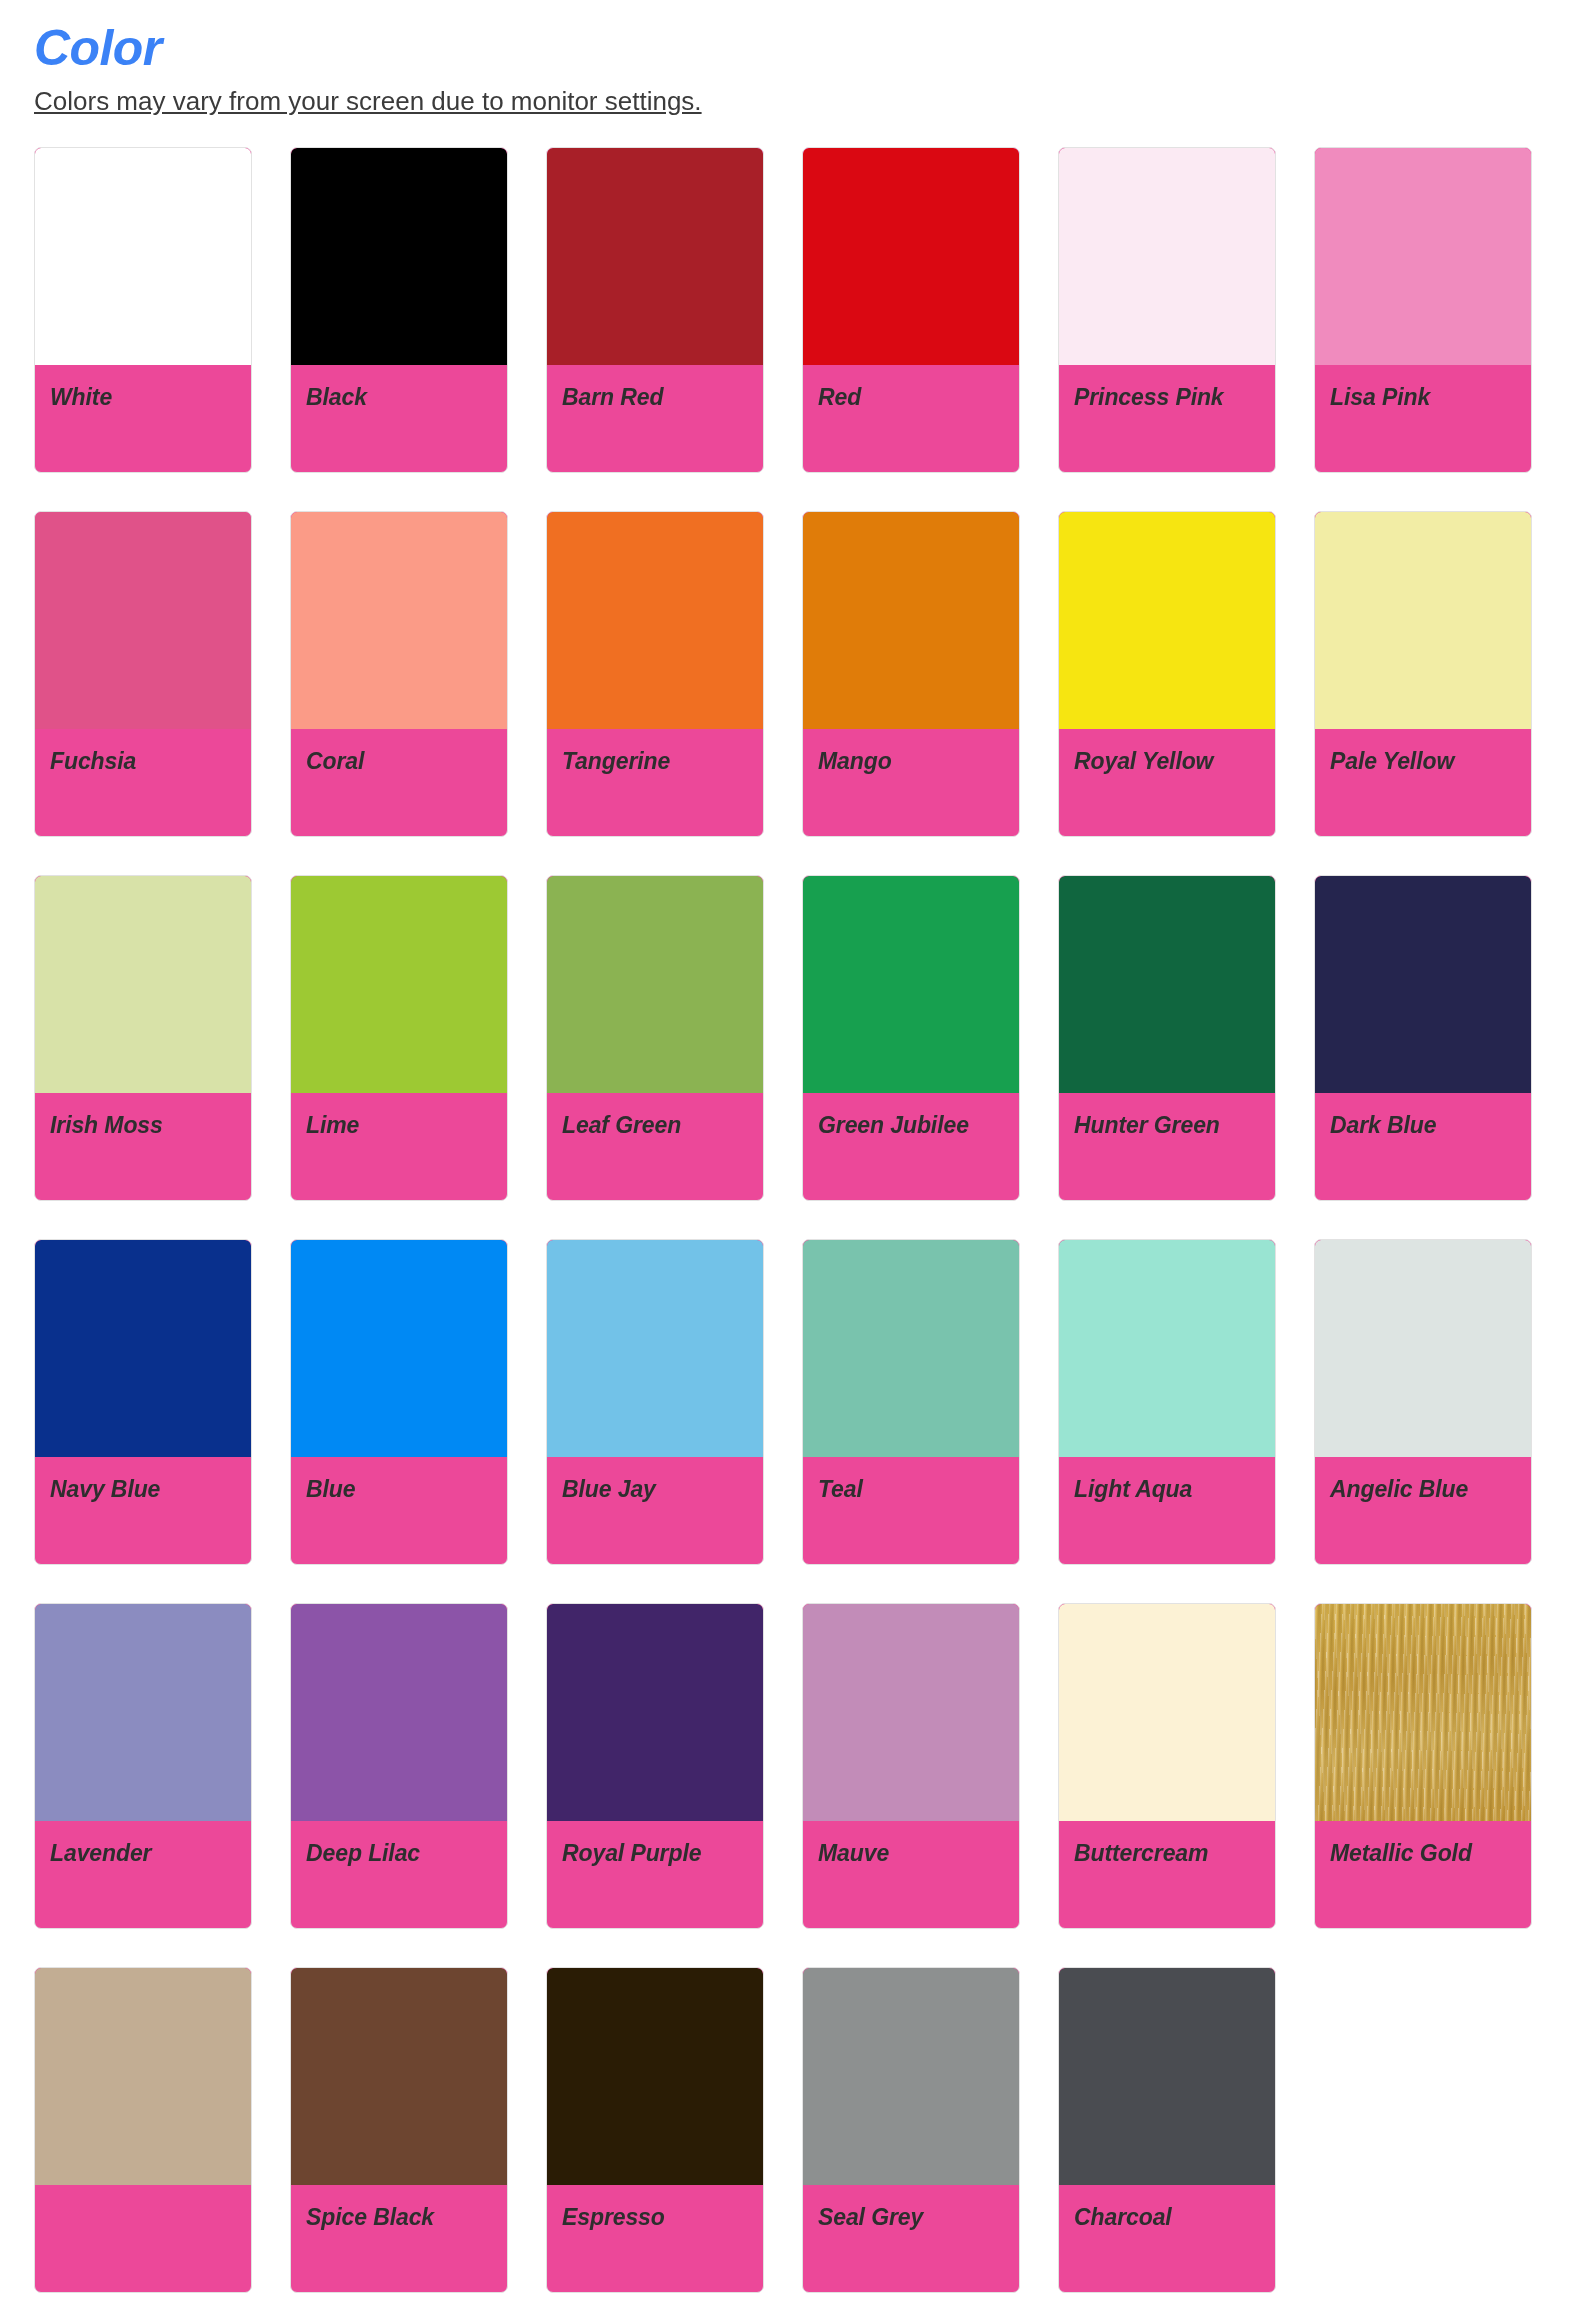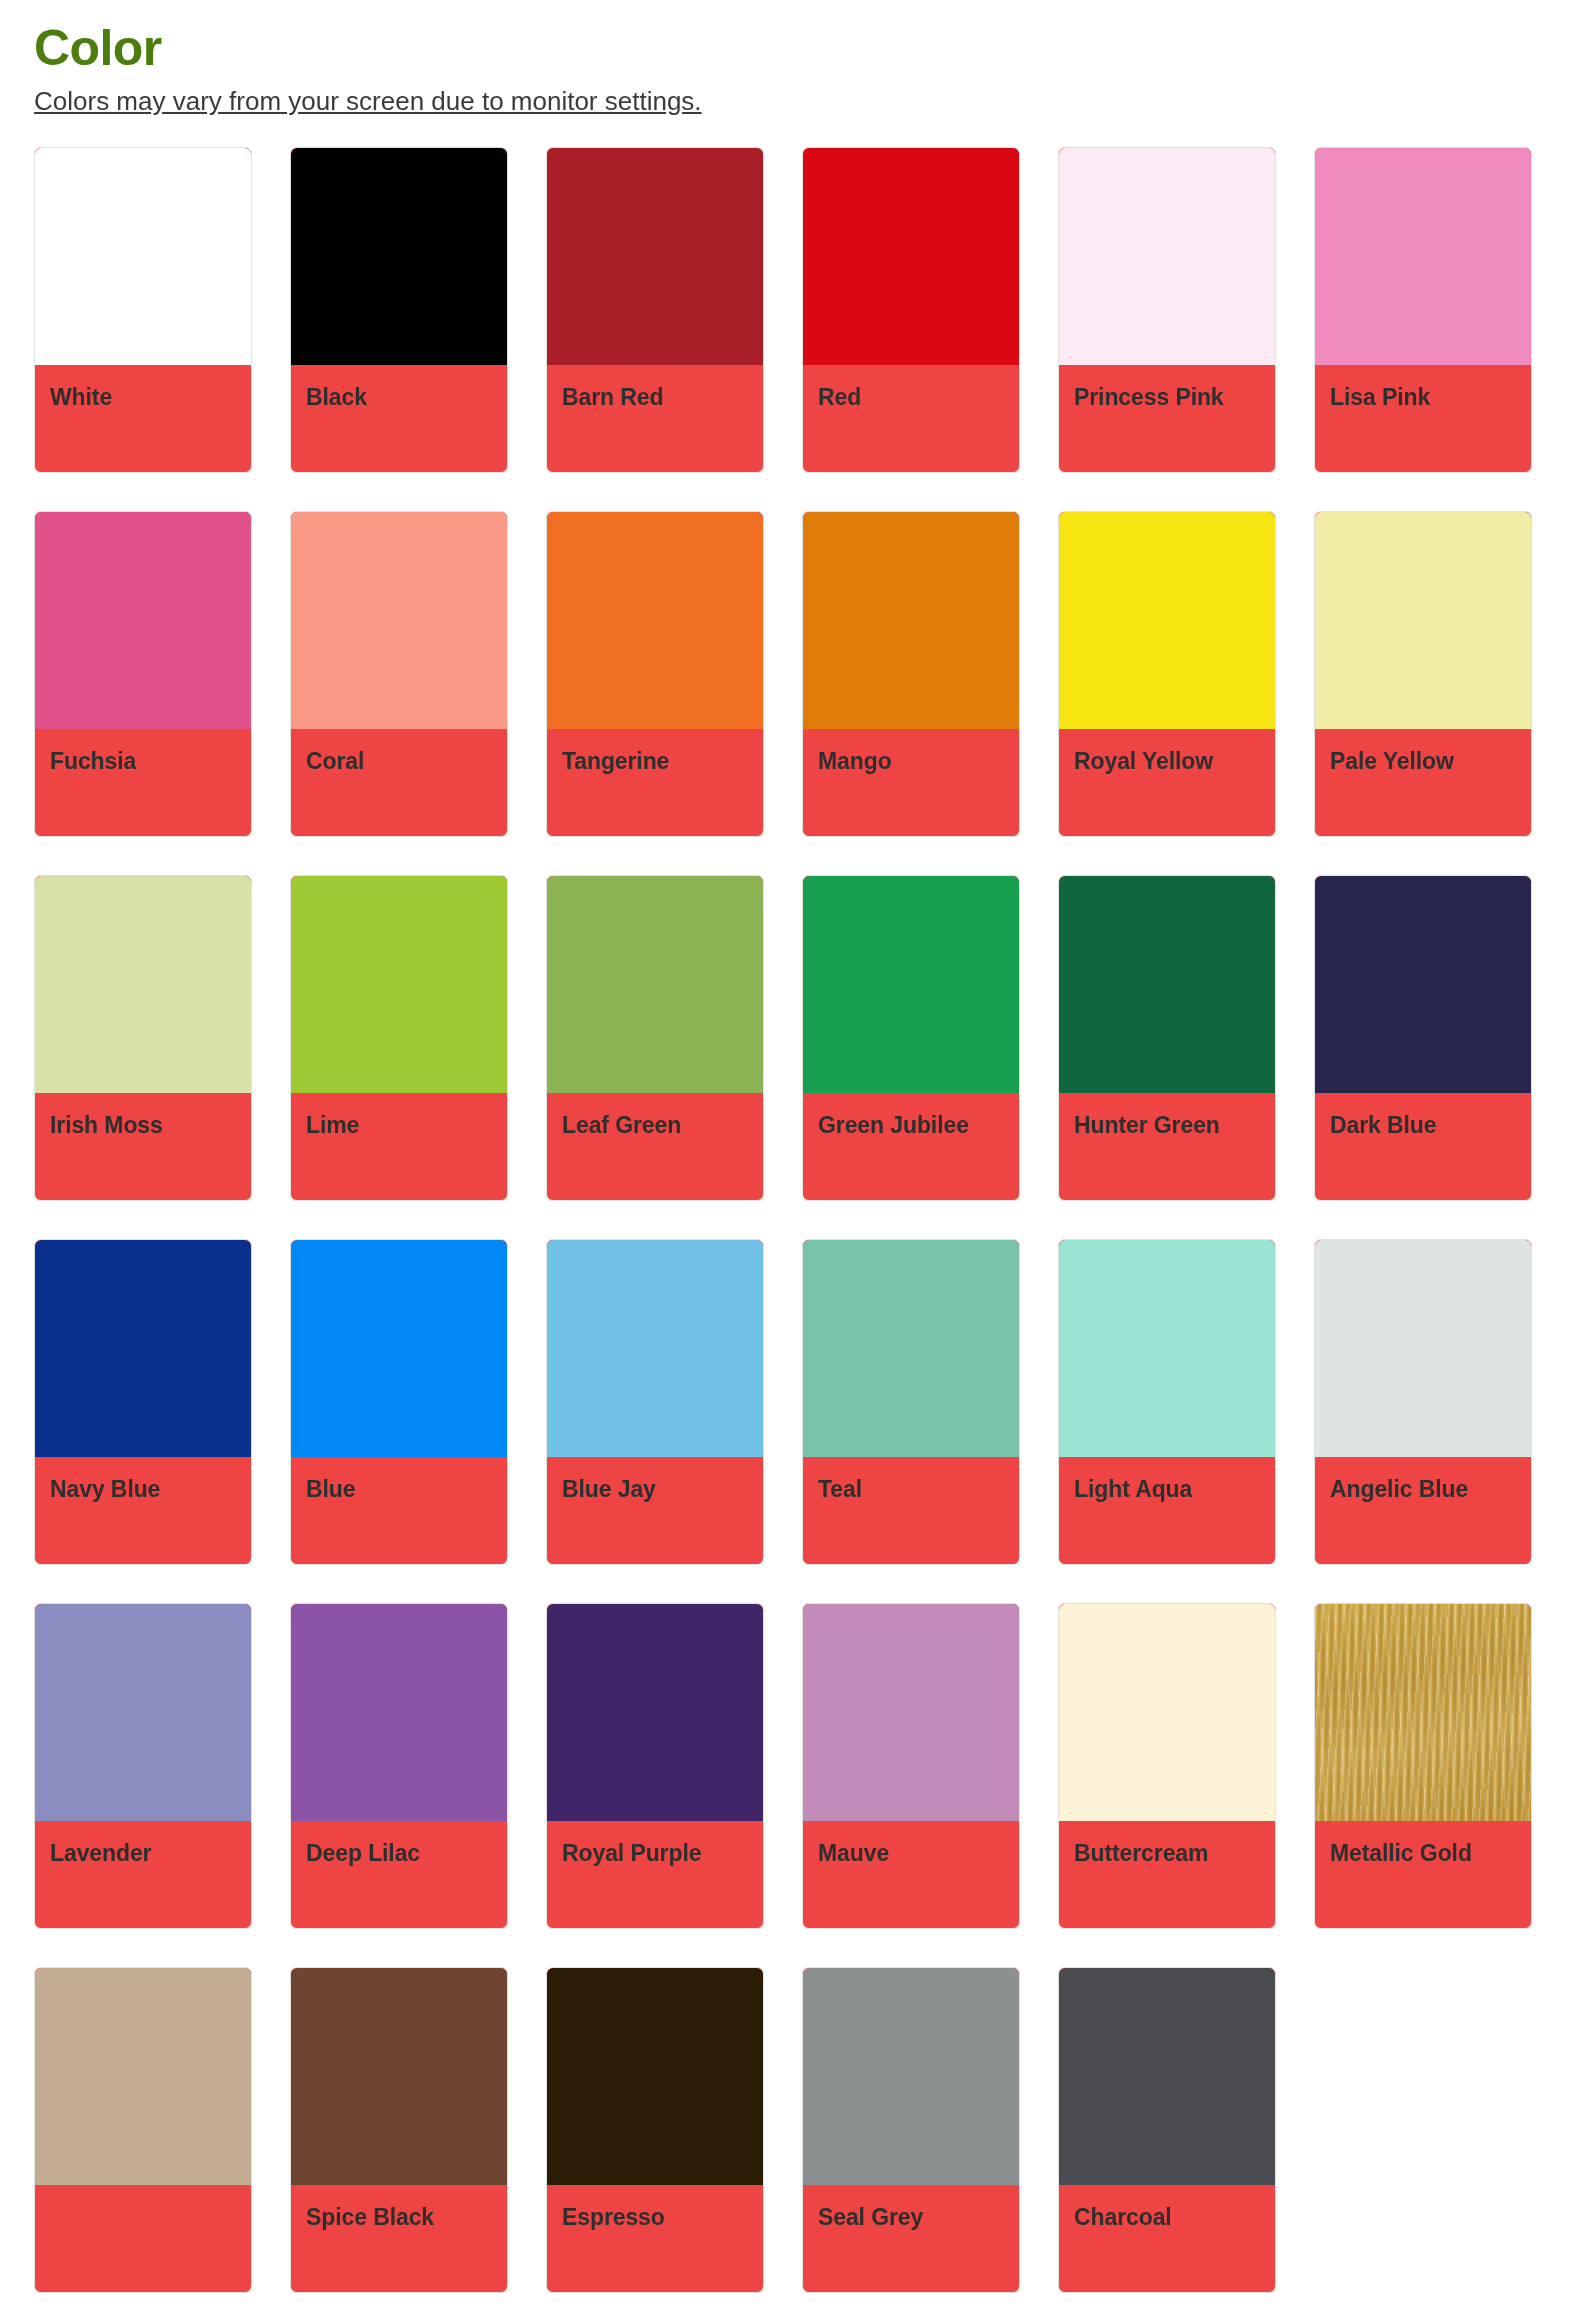--- a/index.html
+++ b/index.html
@@ -17,22 +17,23 @@
     -webkit-font-smoothing: antialiased;
   }
   .page {
     padding: 22px 34px 40px 34px;
   }
   .page-title {
     font-size: 50px;
     line-height: 1.05;
     font-weight: 700;
     letter-spacing: -0.6px;
-    color: #4d7c0f;
+    color: #3b82f6;
     margin: 0 0 10px 0;
+    font-style: italic;
   }
   .page-subtitle {
     font-size: 26px;
     line-height: 1.25;
     font-weight: 400;
     color: #3b3b3b;
     margin: 0 0 30px 0;
     text-decoration: underline;
   }
   .swatch-grid {
@@ -40,26 +41,27 @@
     grid-template-columns: repeat(6, 218px);
     column-gap: 38px;
     row-gap: 38px;
     width: 1520px;
   }
   .swatch-card {
     width: 218px;
     height: 326px;
     border: 1px solid #e2e2e2;
     border-radius: 7px;
-    background: #ef4444;
+    background: #ec4899;
     overflow: hidden;
     display: flex;
     flex-direction: column;
     cursor: pointer;
     position: relative;
+    font-style: italic;
   }
   .swatch-fill {
     height: 217px;
     width: 100%;
     flex: 0 0 217px;
     border-top-left-radius: 6px;
     border-top-right-radius: 6px;
   }
   .swatch-label-wrap {
     flex: 1 1 auto;

